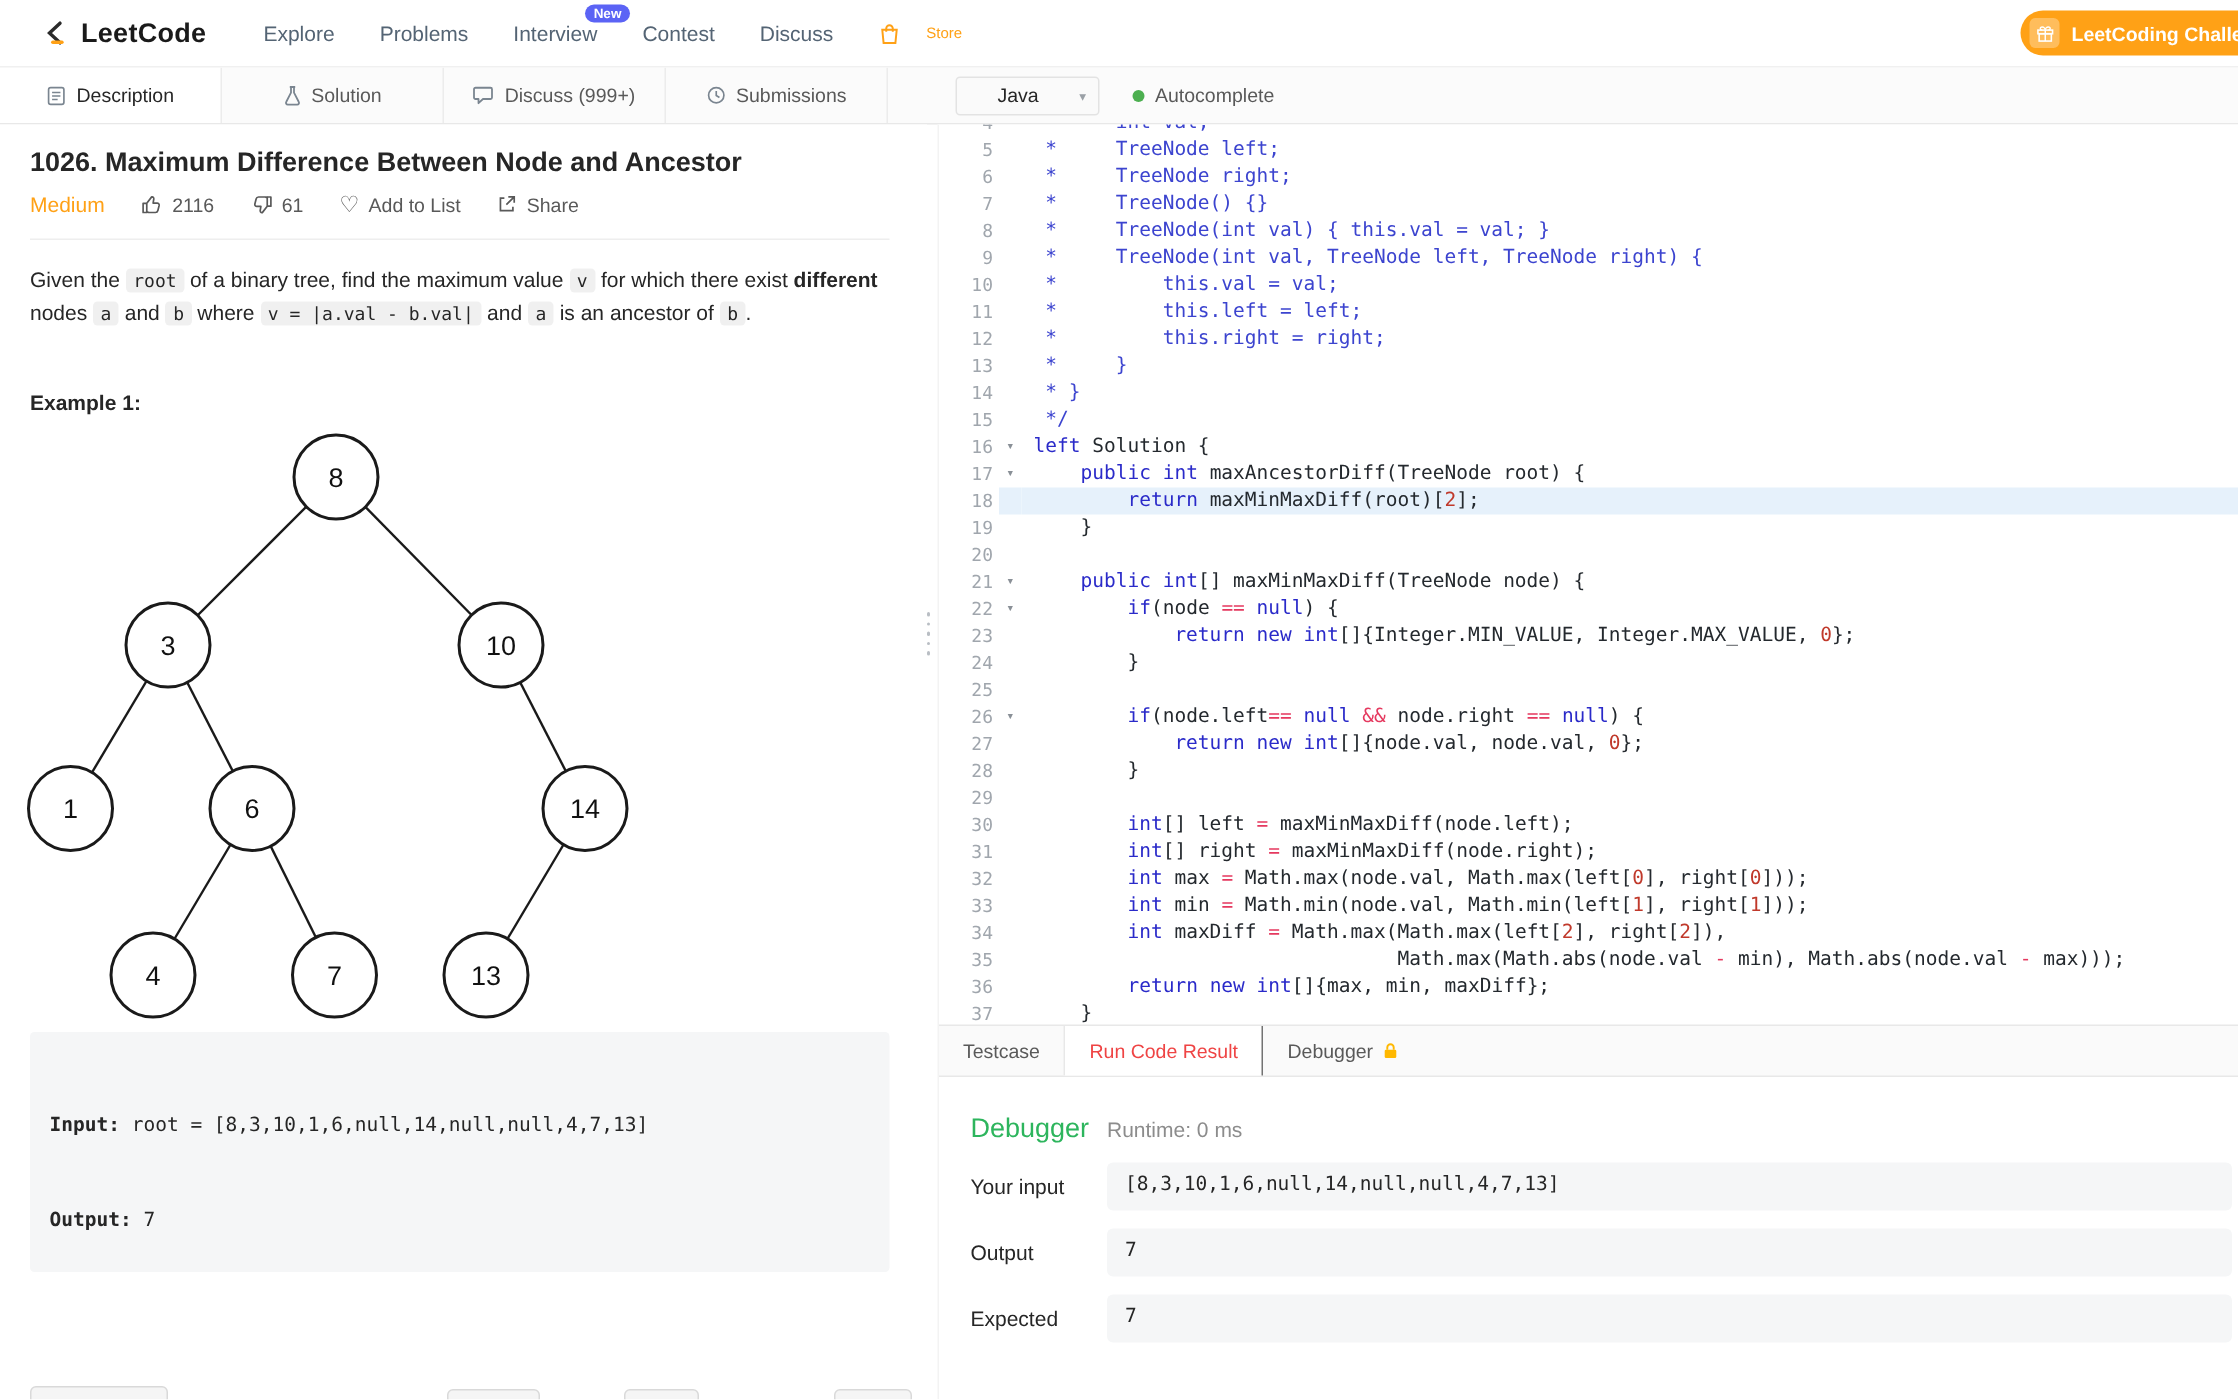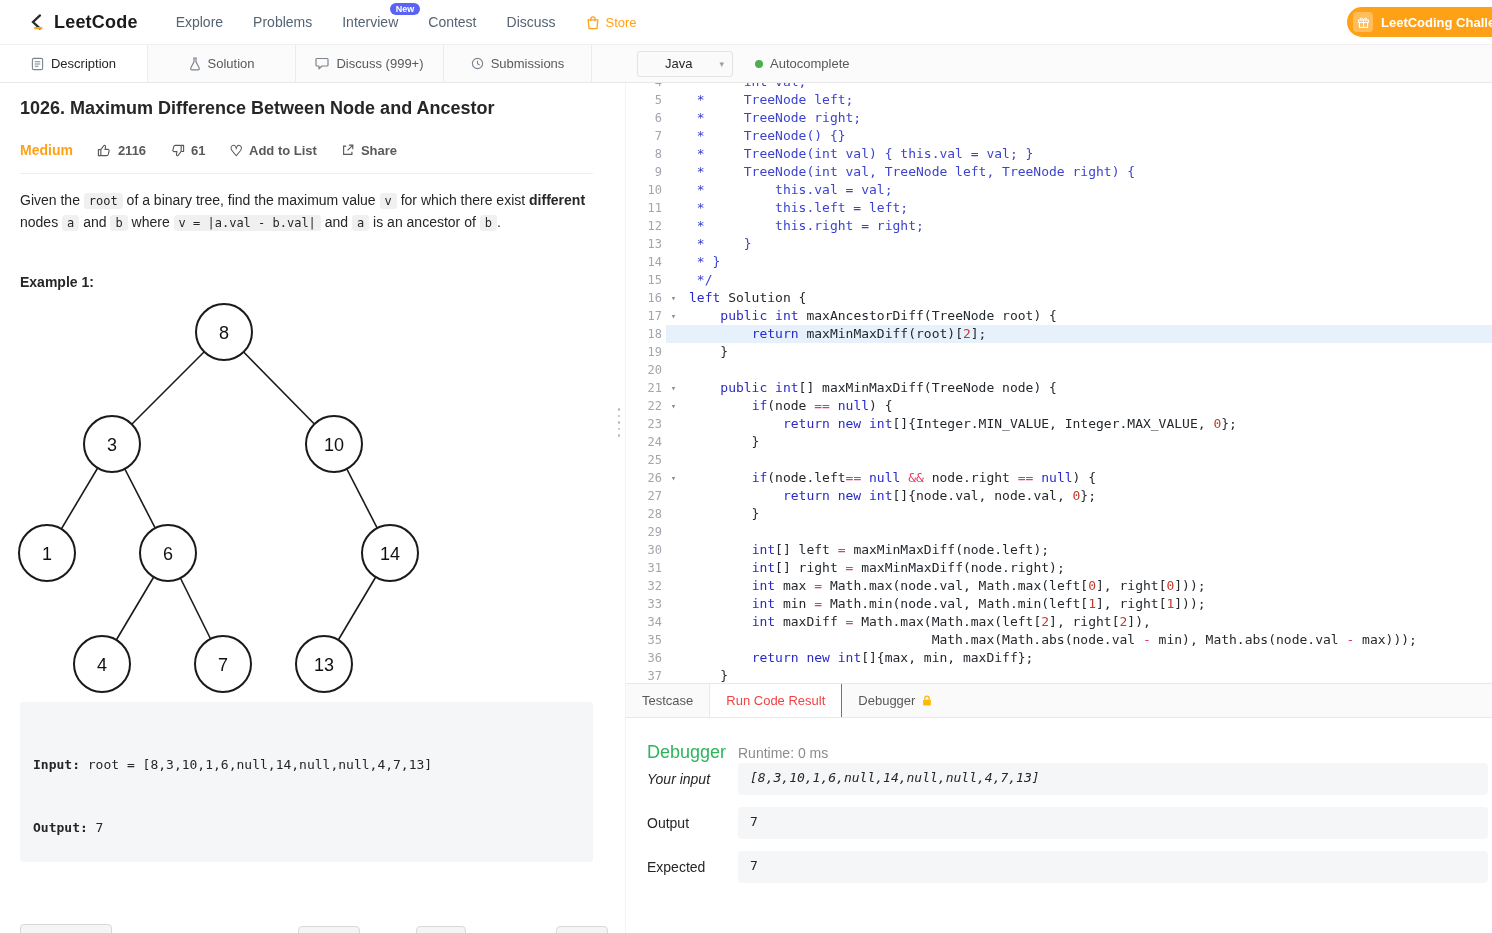--- a/index.html
+++ b/index.html
@@ -9,22 +9,22 @@
 
   
   .navbar { position:absolute; top:0; left:0; right:0; height:45px; display:flex; align-items:center;
             padding-left:26px; background:#fff; border-bottom:1px solid #f0f0f0; z-index:6; }
   .logo { display:flex; align-items:center; gap:7px; }
   .brand { font-size:18px; font-weight:bold; color:#1a1a1a; letter-spacing:.2px; }
   .nav-items { display:flex; align-items:center; gap:30px; margin-left:38px; }
   .nav-item { position:relative; font-size:14px; color:#546474; cursor:pointer; }
   .new-badge { position:absolute; top:-11px; right:-22px; background:var(--badge,#5b63f5); color:#fff;
                font-size:9px; padding:1px 6px; border-radius:8px; font-weight:bold; }
-  .store { display:flex; align-items:center; gap:6px; margin-left:30px; color:var(--accent,#ffa116);
-           font-size:13px; cursor:pointer; }
+  .store { display:flex; align-items:center; gap:18px; margin-left:30px; color:var(--accent,#ffa116);
+           font-size:10px; cursor:pointer; }
   .challenge-btn { position:absolute; right:0; top:7px; height:30px; display:flex; align-items:center; gap:8px;
                    background:var(--accent,#ffa116); color:#fff; border:none; border-radius:15px 0 0 15px;
                    padding:0 10px 0 6px; font-size:13px; font-weight:bold; width:145px; overflow:hidden;
                    white-space:nowrap; cursor:pointer; }
   .gift-box { width:20px; height:20px; flex:none; background:rgba(255,255,255,.3); border-radius:4px;
               display:flex; align-items:center; justify-content:center; }
 
   
   .tabbar { position:absolute; top:45px; left:0; right:0; height:38px; background:#fbfbfb;
             border-bottom:1px solid #e8e8e8; }
@@ -37,21 +37,21 @@
                  border:1px solid #e3e3e3; border-radius:3px; background:#fafafa; padding:0 8px 0 27px;
                  font-size:13px; color:#262626; cursor:pointer; }
   .chevron { color:#9aa0a6; font-size:9px; }
   .autocomplete { display:flex; align-items:center; gap:7px; font-size:13px; color:#595959; cursor:pointer; }
   .green-dot { width:8px; height:8px; border-radius:50%; background:var(--dot,#4caf50); }
 
   
   .left-panel { position:absolute; top:83px; left:0; width:618px; height:850px; overflow:hidden;
                 padding:0 25px 0 20px; background:#fff; }
   .prob-title { margin-top:15px; font-size:18px; font-weight:bold; color:#262626; }
-  .meta-row { display:flex; align-items:center; gap:24px; margin-top:23px; font-size:13px; color:#595959;font-weight:bold; }
+  .meta-row { display:flex; align-items:center; gap:24px; margin-top:9px; font-size:13px; color:#595959; }
   .difficulty { color:var(--accent,#ffa116); font-size:14px; }
   .meta-item { display:flex; align-items:center; gap:6px; cursor:pointer; }
   .heart-glyph { font-size:15px; line-height:1; }
   .divider { border-bottom:1px solid #eee; margin-top:15px; }
   .desc p { font-size:14px; line-height:21px; margin-top:16px; color:#262626; }
   .inline-code { font-family:"DejaVu Sans Mono", monospace; font-size:12px; background:rgba(0,0,0,.06);
                  border-radius:3px; padding:1px 5px; color:#262626; }
   .example-heading { margin-top:40px; font-size:14px; font-weight:bold; }
   .tree-wrap { margin-top:10px; margin-left:-6px; }
   .example-pre { margin-top:4px; background:#f5f6f7; border-radius:3px; padding:10px 13px;
@@ -84,21 +84,21 @@
   
   .console { position:absolute; left:0; right:0; top:600px; bottom:0; border-top:1px solid #e8e8e8; background:#fff; }
   .console-tabs { height:34px; background:#fafafa; border-bottom:1px solid #e8e8e8; display:flex; }
   .ctab { display:flex; align-items:center; gap:6px; padding:0 16px; font-size:13px; color:#595959; cursor:pointer; }
   .ctab.active { background:#fff; color:#ef4444; border-left:1px solid #e8e8e8; border-right:1px solid #737373;justify-content:flex-end; }
   .console-body { padding:24px 4px 0 21px; }
   .status-row { display:flex; align-items:baseline; gap:20px; }
   .status { font-size:18px; color:var(--green,#2db55d); font-weight:500; width:71px; }
   .runtime { font-size:14px; color:#8c8c8c; }
   .io-row { display:flex; align-items:center; margin-top:12px; }
-  .io-row:first-of-type { margin-top:0;font-style:italic; }
+  .io-row:first-of-type { margin-top:12px; }
   .io-label { width:91px; flex:none; font-size:14px; color:#262626; }
   .io-value { flex:1; background:#f5f6f7; border-radius:4px; padding:7px 12px;
               font-family:"DejaVu Sans Mono", monospace; font-size:13px; color:#262626; min-height:32px; }
 
   
   .cutoff { position:absolute; height:22px; background:#f5f5f5; border:1px solid #d9d9d9; border-radius:4px; }
 
   svg { display:block; }
 </style>
 </head>

